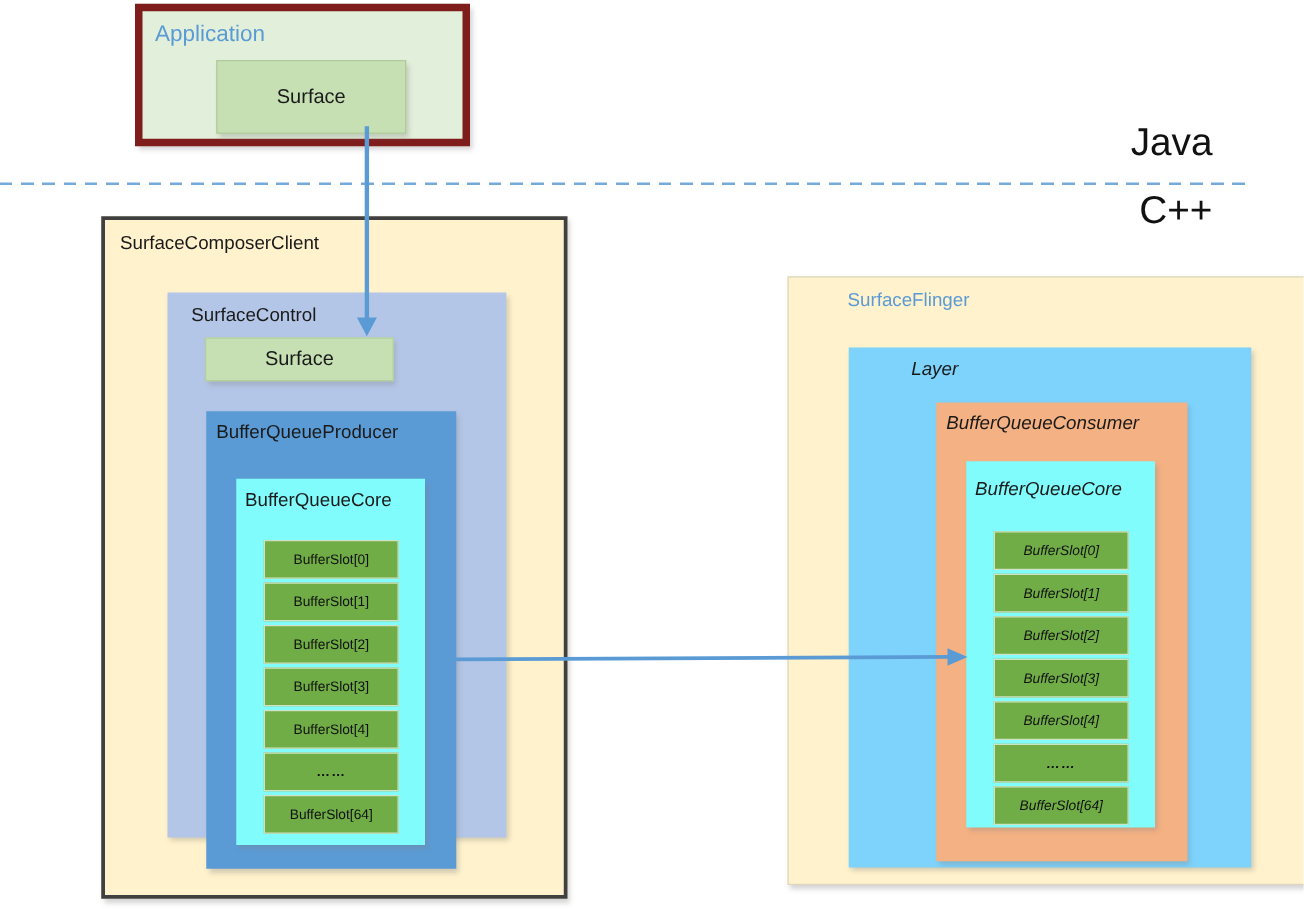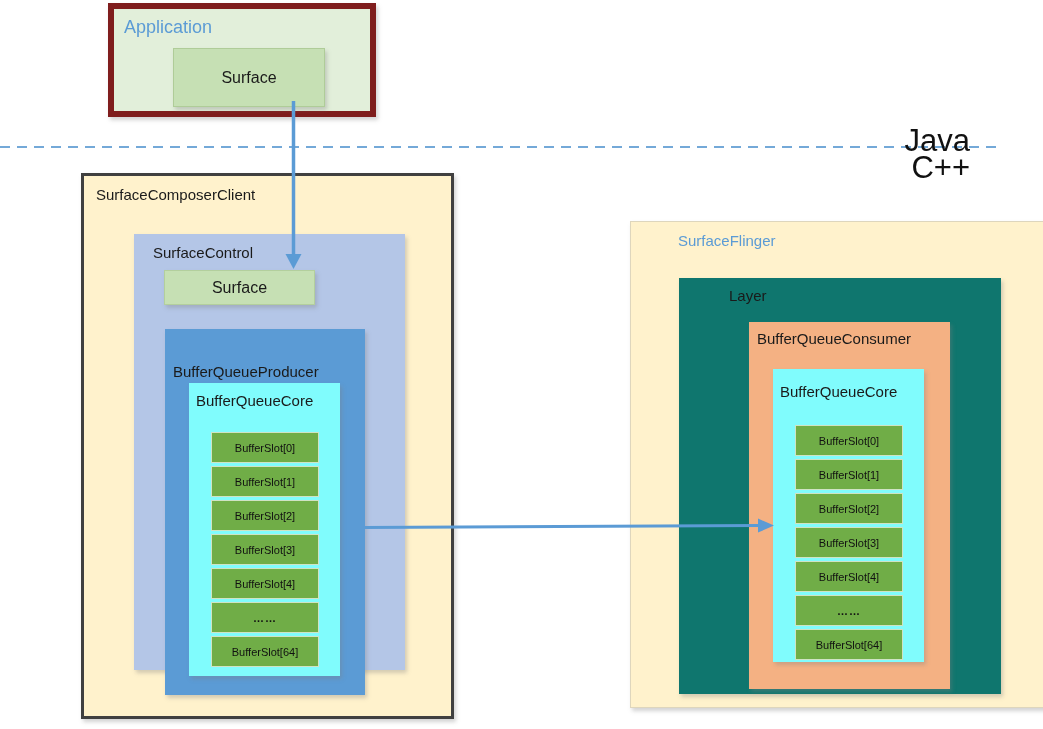--- a/index.html
+++ b/index.html
@@ -13,45 +13,45 @@
   
   .app-box{left:108px;top:3px;width:268px;height:114px;background:#e2efda;border:6px solid #7f1d1d;}
   .app-title{left:10px;top:8px;font-size:18px;}
   .app-surface{left:59px;top:39px;width:152px;height:59px;background:#c6e0b4;border:1px solid #afcc98;
                display:flex;align-items:center;justify-content:center;font-size:16px;}
 
   
   .divider{position:absolute;left:0;top:146px;width:1001px;height:2px;
            background:repeating-linear-gradient(to right,#74a9d8 0 10px,transparent 10px 17px);}
   .lang{position:absolute;width:110px;text-align:right;font-size:31px;color:#111;}
-  .lang-java{left:860px;top:96px;margin-top:27px;}
+  .lang-java{left:860px;top:96px;}
   .lang-cpp{left:860px;top:150px;}
 
   
   .scc-box{left:81px;top:173px;width:373px;height:546px;background:#fff2cc;border:3px solid #404040;}
   .scc-title{left:12px;top:10px;}
   .surface-control{left:50px;top:58px;width:271px;height:436px;background:#b4c6e7;}
   .sc-title{left:19px;top:10px;}
   .sc-surface{left:30px;top:36px;width:151px;height:35px;background:#c6e0b4;border:1px solid #b3cf9d;
               display:flex;align-items:center;justify-content:center;font-size:16px;}
   .producer{left:31px;top:95px;width:200px;height:366px;background:#5b9bd5;}
-  .producer-title{left:8px;top:8px;margin-top:26px;}
+  .producer-title{left:8px;top:8px;}
   .core{background:#80fcfd;}
   .core-left{left:24px;top:54px;width:151px;height:293px;}
   .core-title{left:7px;top:9px;}
   .slots{position:absolute;display:flex;flex-direction:column;gap:3px;width:108px;}
   .slots-left{left:22px;top:49px;}
   .slot{height:31px;box-sizing:border-box;background:#70ad47;border:1px solid #cfe3c3;
         display:flex;align-items:center;justify-content:center;font-size:11px;color:#111;}
   .slot-dots{font-weight:bold;letter-spacing:1px;}
 
   
   .sf-box{left:630px;top:221px;width:422px;height:487px;background:#fff2cc;border:1px solid #ded6bd;}
   .sf-title{left:47px;top:10px;}
-  .layer-box{left:48px;top:56px;width:322px;height:416px;background:#0f766e;}
+  .layer-box{left:48px;top:56px;width:322px;height:416px;background:#7dd3fc;font-style:italic;}
   .layer-title{left:50px;top:9px;}
   .consumer{left:70px;top:44px;width:201px;height:367px;background:#f4b183;text-align:center;}
   .consumer-title{left:8px;top:8px;}
   .core-right{left:24px;top:47px;width:151px;height:293px;}
   .core-right-title{left:7px;top:14px;}
   .slots-right{left:22px;top:56px;}
 
   
   .arrows{position:absolute;left:0;top:0;width:1043px;height:729px;pointer-events:none;z-index:6;}
 </style>

